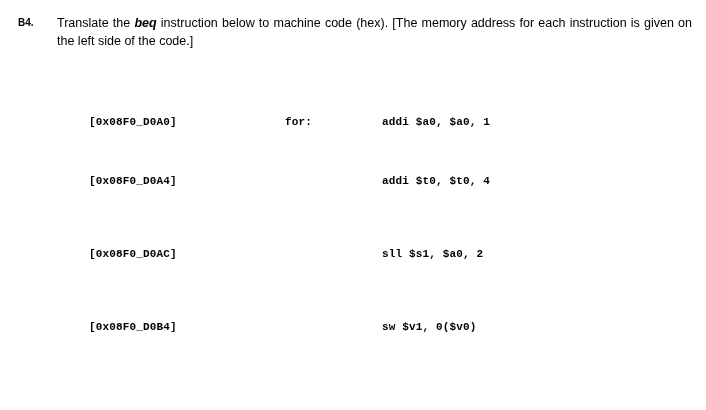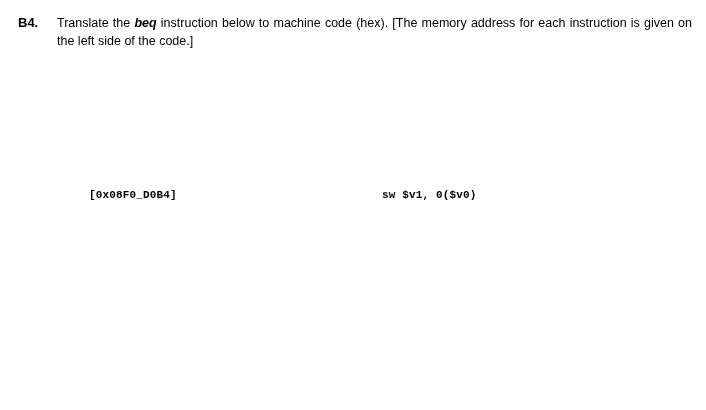--- a/index.html
+++ b/index.html
@@ -22,21 +22,21 @@
     position: absolute;
     left: 18px;
     top: 14px;
     width: 674px;
   }
   .q-number {
     position: absolute;
     left: 0;
     top: 0;
     width: 39px;
-    font-size: 13px;
+    font-size: 10px;
     font-weight: bold;
     line-height: 18px;
     letter-spacing: 0px;
   }
   .q-body {
     margin-left: 39px;
     font-size: 12.5px;
     line-height: 18px;
     text-align: justify;
     text-justify: inter-word;
@@ -84,23 +84,32 @@
 
 <div class="question">
   <div class="q-number">B4.</div>
   <div class="q-body">
     <span>Translate the </span><span class="emph">beq</span><span> instruction below to machine code (hex). [The memory address for each instruction is given on the left side of the code.]</span>
   </div>
 </div>
 
 <div class="code-listing">
 
+  <div class="code-row">
+    <span class="col-addr">[0x08F0_D0A0]</span><span class="col-label">for:</span><span class="col-instr">addi $a0, $a0, 1</span>
+  </div>
+
+  <div class="code-row">
+    <span class="col-addr">[0x08F0_D0A4]</span><span class="col-label"></span><span class="col-instr">addi $t0, $t0, 4</span>
+  </div>
 
 
-
+  <div class="code-row">
+    <span class="col-addr">[0x08F0_D0AC]</span><span class="col-label"></span><span class="col-instr">sll $s1, $a0, 2</span>
+  </div>
 
 
   <div class="code-row">
     <span class="col-addr">[0x08F0_D0B4]</span><span class="col-label"></span><span class="col-instr">sw $v1, 0($v0)</span>
   </div>
 
   
 
   
 

